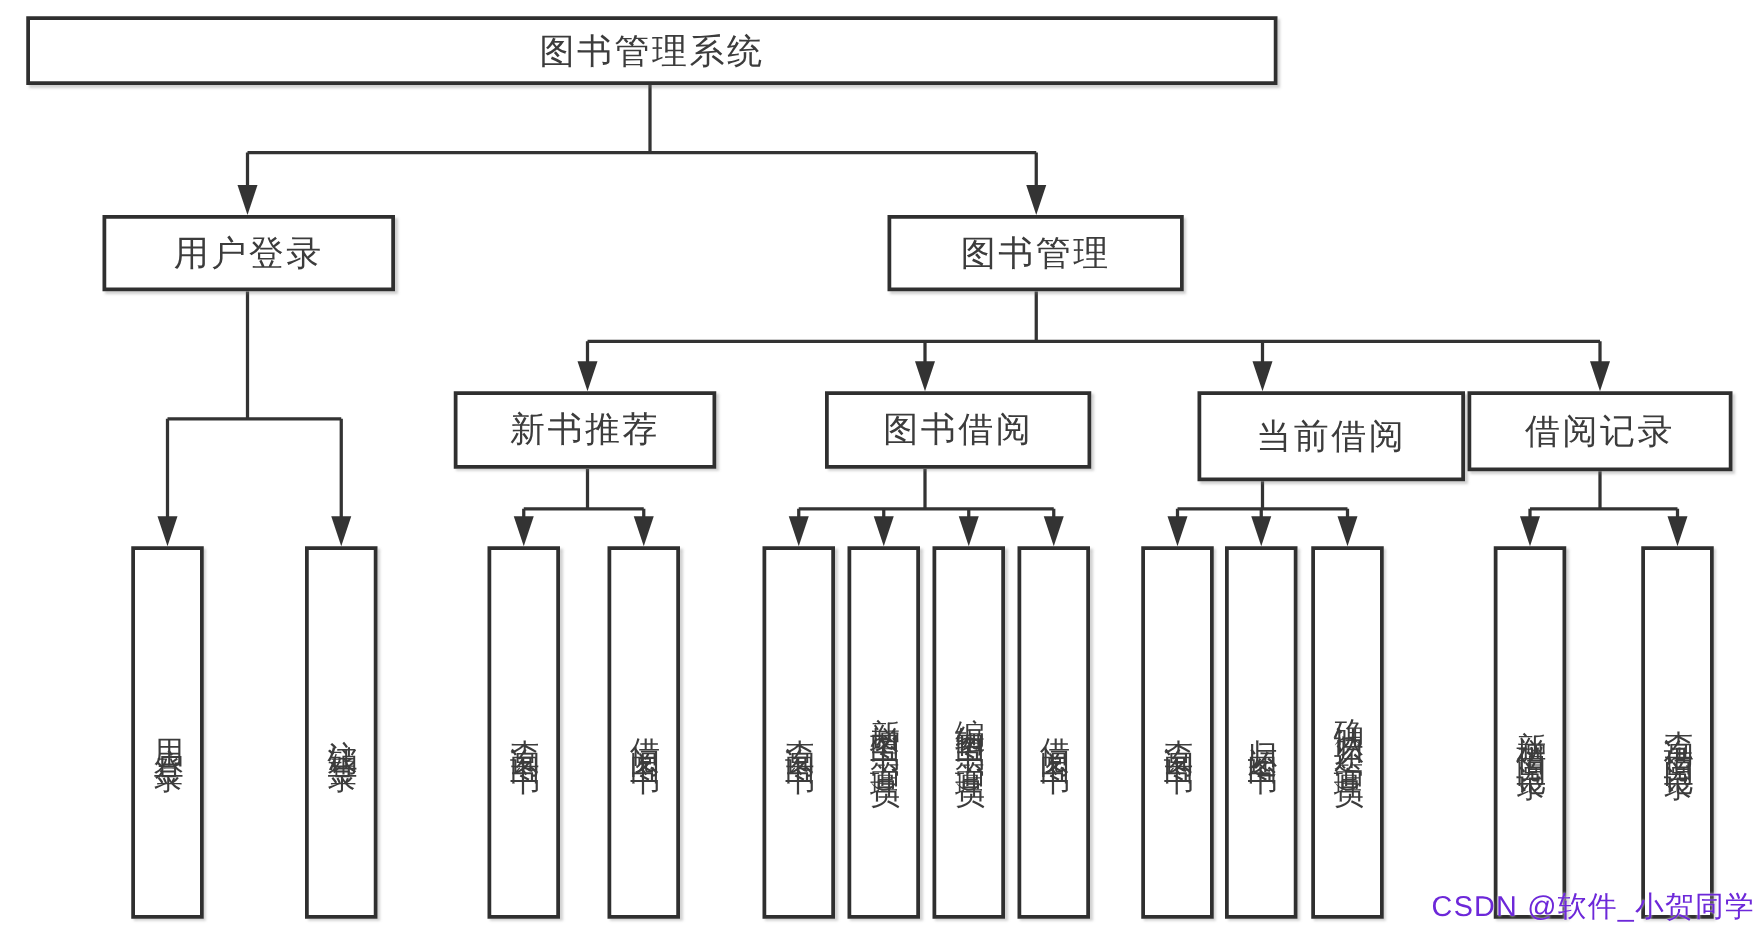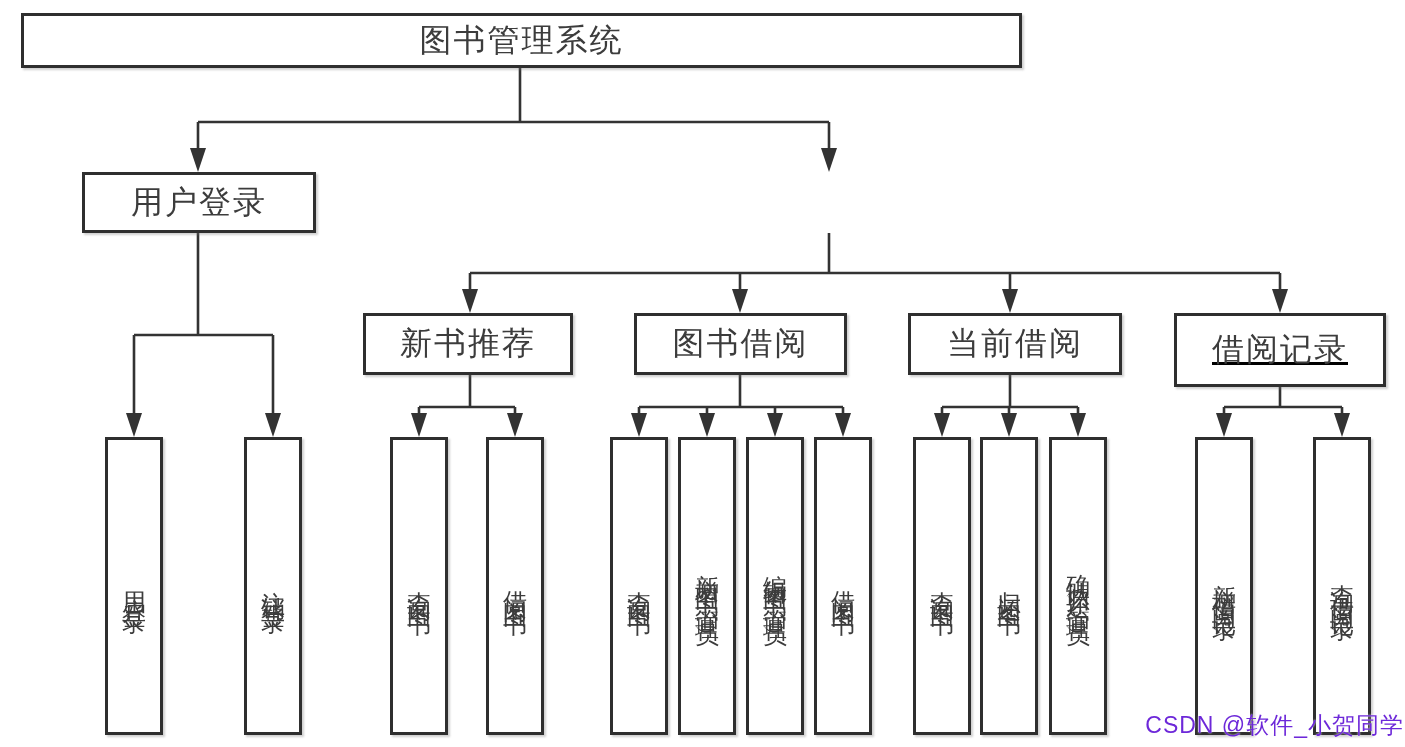--- a/index.html
+++ b/index.html
@@ -28,21 +28,21 @@
     border: 3px solid #2f2f2f;
     background: #ffffff;
     display: flex;
     align-items: center;
     justify-content: center;
     z-index: 2;
     box-shadow: 2px 2px 2px rgba(120,120,120,0.35);
   }
   .node .lbl {
     color: #3c3c3c;
-    font-size: 32px;
+    font-size: 28px;
     letter-spacing: 2px;
     white-space: nowrap;
   }
   .node.vert .lbl {
     writing-mode: vertical-rl;
     text-orientation: mixed;
     letter-spacing: 7px;
     font-size: 24px;
     line-height: 1;
   }
@@ -103,31 +103,34 @@
     </g>
   </svg>
 
   <div class="node" style="left:21px; top:13px; width:1001px; height:55px;">
     <span class="lbl">图书管理系统</span>
   </div>
 
   <div class="node" style="left:82px; top:172px; width:234px; height:61px;">
     <span class="lbl">用户登录</span>
   </div>
+  <div class="node" style="left:710px; top:172px; width:237px; height:61px;">
+    <span class="lbl">图书管理</span>
+  </div>
 
   <div class="node" style="left:363px; top:313px; width:210px; height:62px;">
     <span class="lbl">新书推荐</span>
   </div>
-  <div class="node" style="left:634px; top:313px; width:213px; height:62px;justify-content:center;">
+  <div class="node" style="left:660px; top:313px; width:213px; height:62px;justify-content:center;">
     <span class="lbl">图书借阅</span>
   </div>
-  <div class="node" style="left:908px; top:313px; width:214px; height:62px;">
+  <div class="node" style="left:958px; top:313px; width:214px; height:72px;">
     <span class="lbl">当前借阅</span>
   </div>
-  <div class="node" style="left:1174px; top:313px; width:212px; height:74px;text-decoration:underline;">
+  <div class="node" style="left:1174px; top:313px; width:212px; height:64px;">
     <span class="lbl">借阅记录</span>
   </div>
 
   <div class="node vert" style="left:105px; top:437px; width:58px; height:298px;">
     <span class="lbl">用户登录</span>
   </div>
   <div class="node vert" style="left:244px; top:437px; width:58px; height:298px;">
     <span class="lbl">注销登录</span>
   </div>
 

